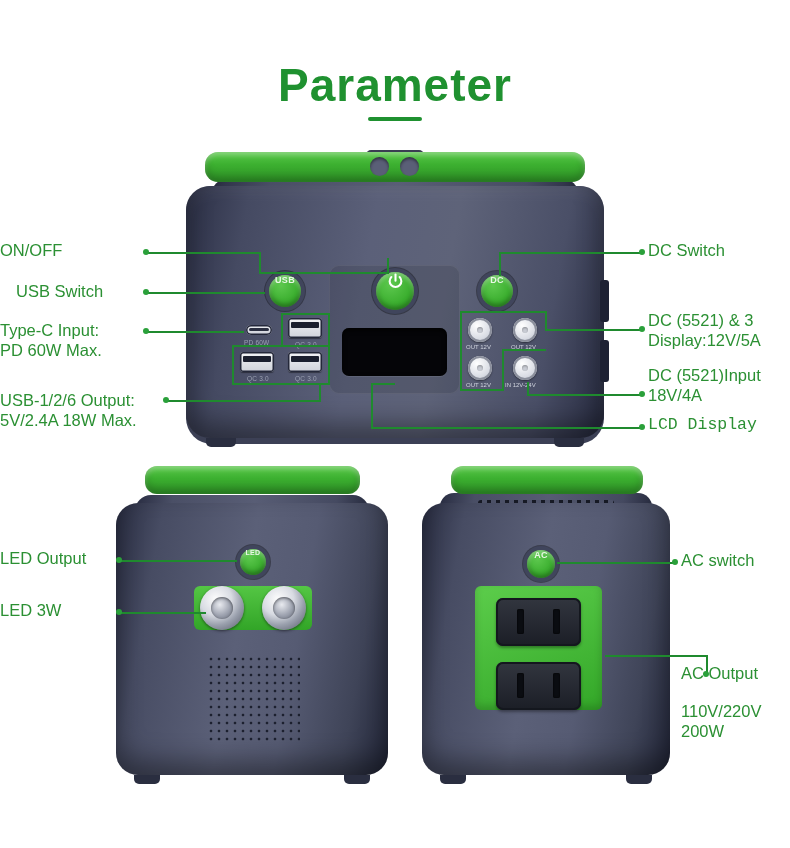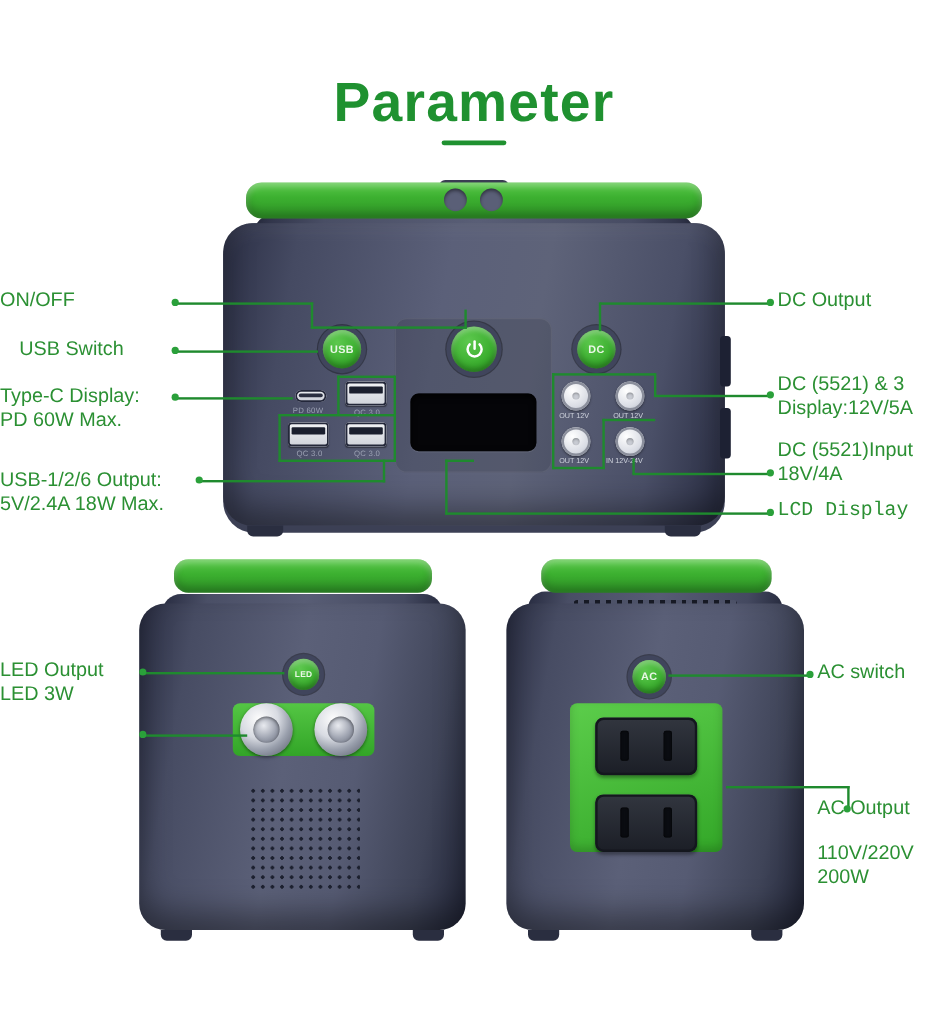--- a/index.html
+++ b/index.html
@@ -70,21 +70,21 @@
      border-radius:7px;background:#050508;
      box-shadow:inset 0 2px 5px rgba(0,0,0,.9),0 1px 0 rgba(255,255,255,.08);}
 
   
   .btn{position:absolute;border-radius:50%;
      background:radial-gradient(circle at 38% 32%,#5dc84e,#39ad2d 62%,#2b8d21);
      box-shadow:0 0 0 4px #40455c, 0 0 0 5px rgba(0,0,0,.35),
                 inset 0 -3px 5px rgba(0,0,0,.30),
                 inset 0 3px 4px rgba(255,255,255,.35);
      color:#e9f7e6;font-size:9px;font-weight:bold;letter-spacing:.3px;
-     display:flex;align-items:center;justify-content:center;}
+     display:flex;justify-content:center;}
   #btn-usb{left:269px;top:275px;width:32px;height:32px;}
   #btn-dc{left:481px;top:275px;width:32px;height:32px;}
   #btn-power{left:376px;top:272px;width:38px;height:38px;}
   #btn-power svg{width:19px;height:19px;}
   #btn-led{left:240px;top:549px;width:26px;height:26px;font-size:7px;}
   #btn-ac{left:527px;top:550px;width:28px;height:28px;font-size:9px;}
 
   
   .usb{position:absolute;width:34px;height:20px;border-radius:3px;
      background:linear-gradient(180deg,#f3f4f6,#cfd2da);
@@ -231,39 +231,39 @@
 <div class="ln lnh" style="left:146px;top:252px;width:115px;"></div>
 <div class="dot" style="left:143px;top:249px;"></div>
 <div class="ln lnv" style="left:259px;top:252px;height:22px;"></div>
 <div class="ln lnh" style="left:259px;top:272px;width:130px;"></div>
 <div class="ln lnv" style="left:387px;top:258px;height:16px;"></div>
 
 <div class="lbl l" style="left:16px;top:281px;width:137px;">USB Switch</div>
 <div class="ln lnh" style="left:146px;top:292px;width:119px;"></div>
 <div class="dot" style="left:143px;top:289px;"></div>
 
-<div class="lbl l" style="left:0;top:320px;width:137px;">Type-C Display:</div>
+<div class="lbl l" style="left:0;top:320px;width:137px;">Type-C Input:</div>
 <div class="lbl l" style="left:0;top:340px;width:137px;">PD 60W Max.</div>
 <div class="ln lnh" style="left:146px;top:331px;width:98px;"></div>
 <div class="dot" style="left:143px;top:328px;"></div>
 
 <div class="lbl l" style="left:0;top:390px;width:158px;">USB-1/2/6 Output:</div>
 <div class="lbl l" style="left:0;top:410px;width:158px;">5V/2.4A 18W Max.</div>
 <div class="ln lnh" style="left:166px;top:400px;width:155px;"></div>
 <div class="dot" style="left:163px;top:397px;"></div>
 <div class="ln lnv" style="left:319px;top:383px;height:19px;"></div>
 
 <div class="ln lnh" style="left:232px;top:345px;width:98px;"></div>
 <div class="ln lnv" style="left:232px;top:345px;height:40px;"></div>
 <div class="ln lnh" style="left:232px;top:383px;width:98px;"></div>
 <div class="ln lnv" style="left:328px;top:313px;height:72px;"></div>
 <div class="ln lnh" style="left:281px;top:313px;width:48px;"></div>
 <div class="ln lnv" style="left:281px;top:313px;height:32px;"></div>
 
-<div class="lbl r" style="left:648px;top:240px;">DC Output</div>
+<div class="lbl r" style="left:648px;top:240px;">DC Switch</div>
 <div class="ln lnh" style="left:500px;top:252px;width:142px;"></div>
 <div class="dot" style="left:639px;top:249px;"></div>
 <div class="ln lnv" style="left:499px;top:252px;height:24px;"></div>
 
 <div class="lbl r" style="left:648px;top:310px;">DC (5521) &amp; 3</div>
 <div class="lbl r" style="left:648px;top:330px;">Display:12V/5A</div>
 <div class="ln lnh" style="left:545px;top:329px;width:97px;"></div>
 <div class="dot" style="left:639px;top:326px;"></div>
 <div class="ln lnv" style="left:545px;top:311px;height:19px;"></div>
 <div class="ln lnh" style="left:460px;top:311px;width:86px;"></div>
@@ -294,21 +294,21 @@
 <div class="btn" id="btn-led">
   <span>LED</span>
 </div>
 <div class="foot" style="left:134px;top:775px;width:26px;"></div>
 <div class="foot" style="left:344px;top:775px;width:26px;"></div>
 
 <div class="lbl l" style="left:0;top:548px;width:110px;">LED Output</div>
 <div class="ln lnh" style="left:119px;top:560px;width:118px;"></div>
 <div class="dot" style="left:116px;top:557px;"></div>
 
-<div class="lbl l" style="left:0;top:568px;width:110px;">LED 3W</div>
+<div class="lbl l" style="left:0;top:600px;width:110px;">LED 3W</div>
 <div class="ln lnh" style="left:119px;top:612px;width:87px;"></div>
 <div class="dot" style="left:116px;top:609px;"></div>
 
 <div id="d3-shoulder"></div>
 <div id="d3-vent"></div>
 <div id="d3-handle"></div>
 <div id="d3-body"></div>
 <div id="d3-greenplate"></div>
 <div class="socket" id="sock1">
   <i class="a"></i>

